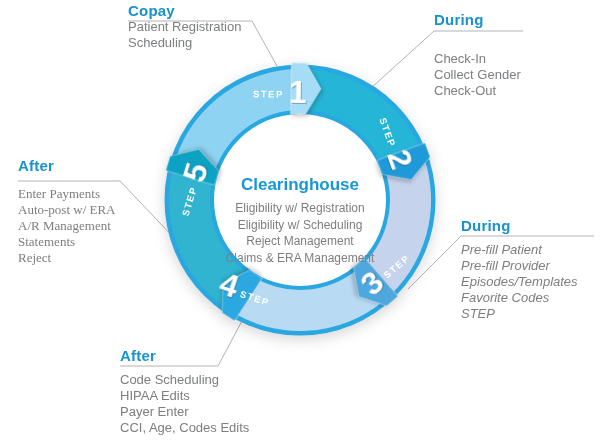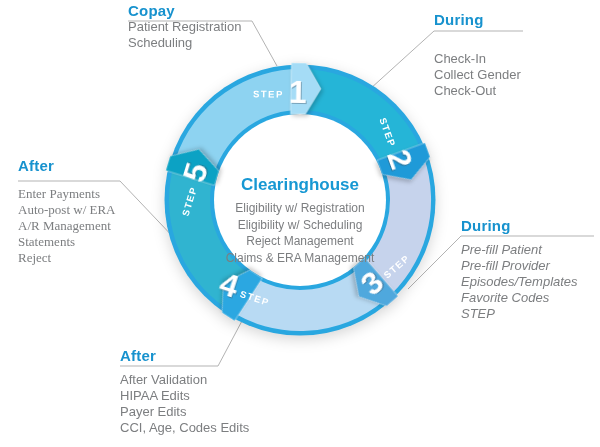--- a/index.html
+++ b/index.html
@@ -137,23 +137,23 @@
         <li>Pre-fill Provider</li>
         <li>Episodes/Templates</li>
         <li>Favorite Codes</li>
         <li>STEP</li>
       </ul>
   </div>
 
   <div class="label-block" style="left:120px; top:348px;">
     <div class="label-heading">After</div>
     <ul class="label-items" style="margin-top:8px;">
-        <li>After Validation</li>
+        <li>Code Scheduling</li>
         <li>HIPAA Edits</li>
-        <li>Payer Edits</li>
+        <li>Payer Enter</li>
         <li>CCI, Age, Codes Edits</li>
       </ul>
   </div>
 
   <div class="center-block">
     <div class="center-title">Clearinghouse</div>
     <ul class="center-items">
         <li>Eligibility w/ Registration</li>
         <li>Eligibility w/ Scheduling</li>
         <li>Reject Management</li>

